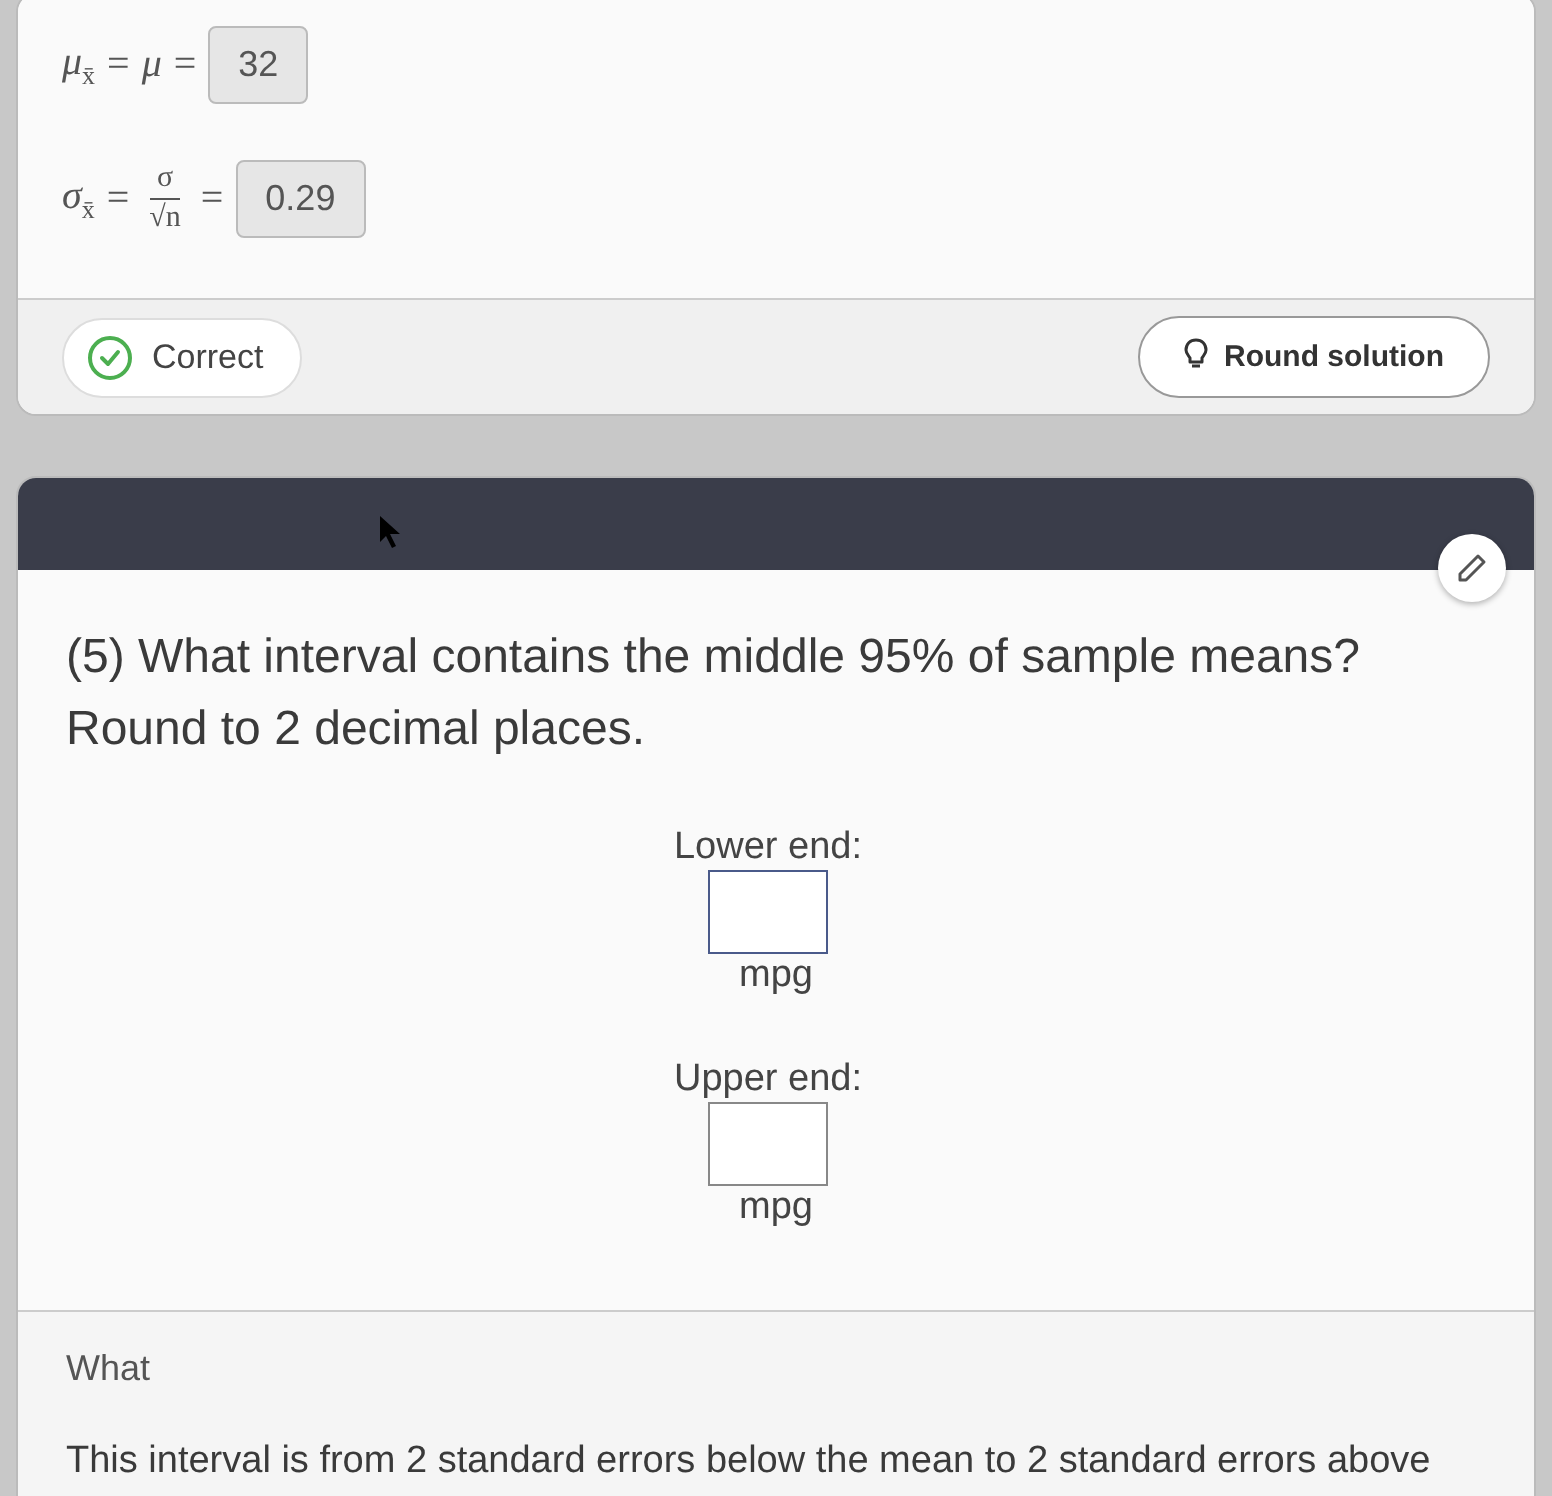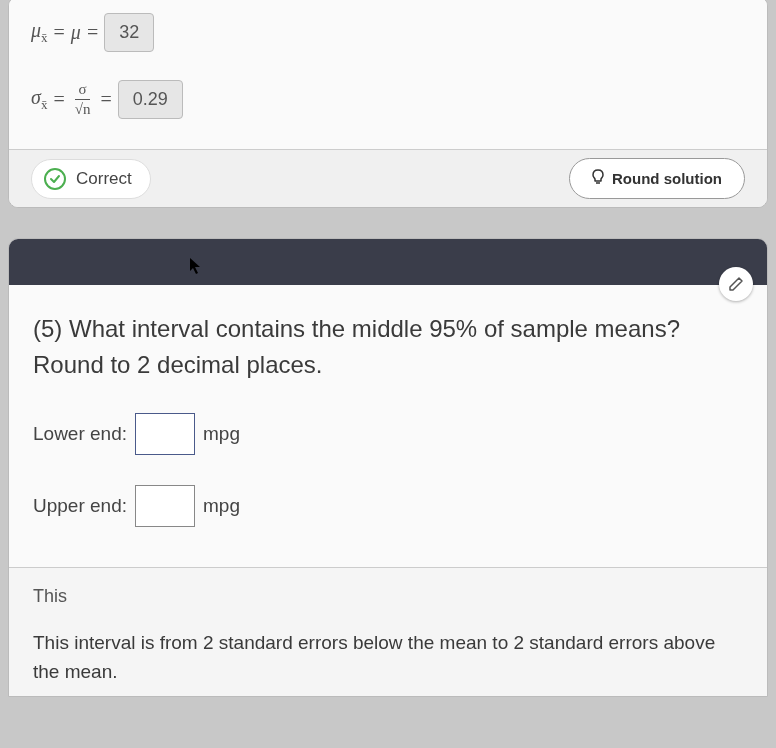--- a/index.html
+++ b/index.html
@@ -134,20 +134,21 @@
     color: #3a3a3a;
     line-height: 1.5;
     margin-bottom: 30px;
   }
   .input-row {
     display: flex;
     align-items: center;
     margin: 20px 0 30px 0;
     font-size: 19px;
     color: #444;
+    flex-direction: column;
   }
   .input-row .label { margin-right: 8px; }
   .answer-box {
     width: 60px; height: 42px;
     border: 1.5px solid #888;
     background: #fff;
     margin-right: 8px;
   }
   .input-row.first .answer-box { border-color: #4a5a8a; }
   .hint-section {
@@ -237,16 +238,16 @@
       <input class="answer-box" style="">
       <span>mpg</span>
     </div>
     <div class="input-row">
       <span class="label">Upper end:</span>
       <input class="answer-box" style="">
       <span>mpg</span>
     </div>
   </div>
   <div class="hint-section">
-    <div class="hint-label">This</div>
+    <div class="hint-label">What</div>
     <div class="hint-text">This interval is from 2 standard errors below the mean to 2 standard errors above the mean.</div>
   </div>
 </div>
 
 </body></html>

